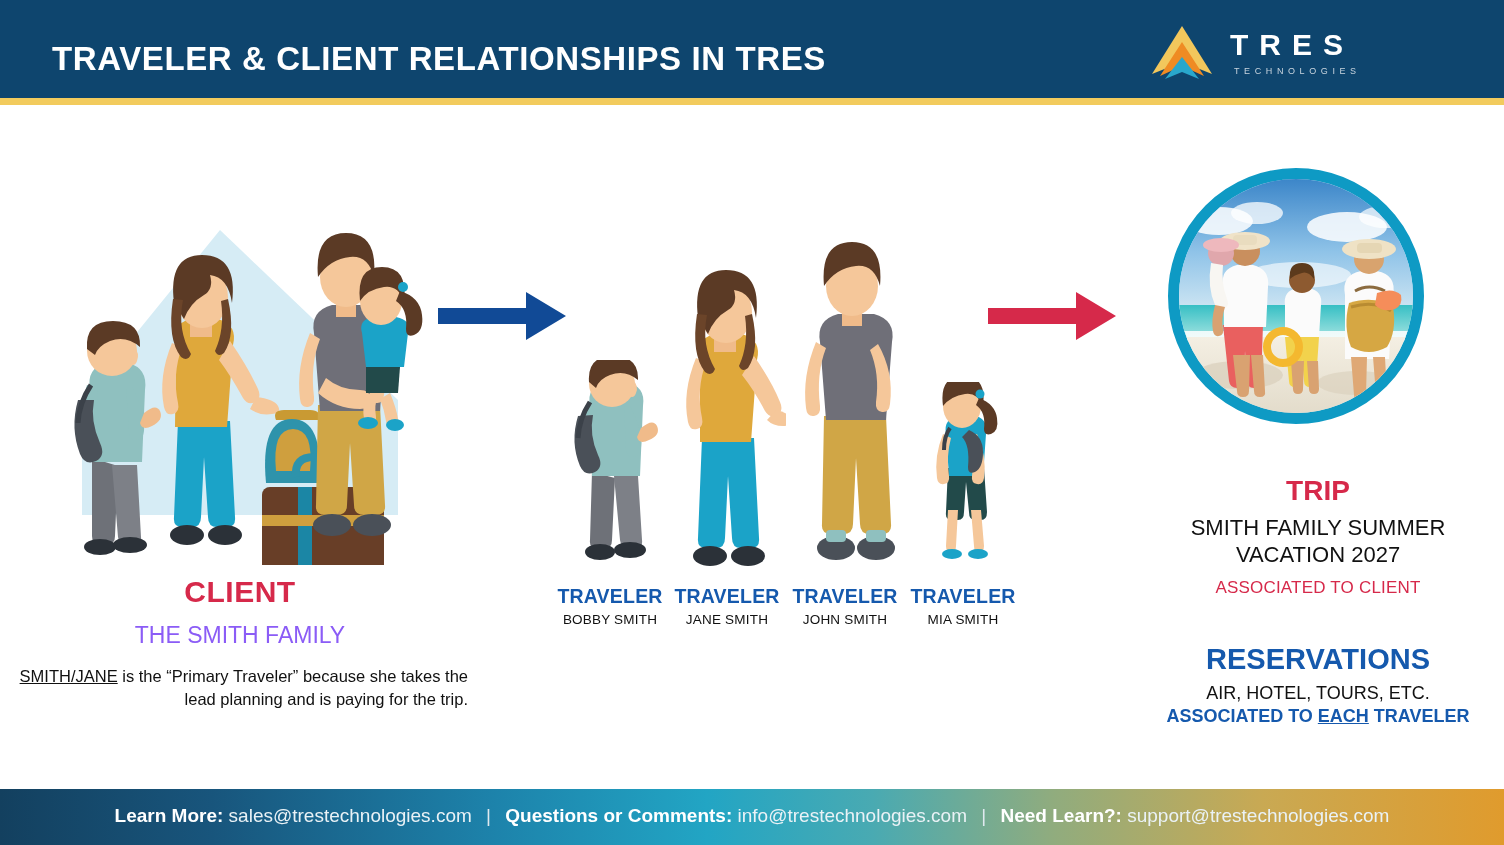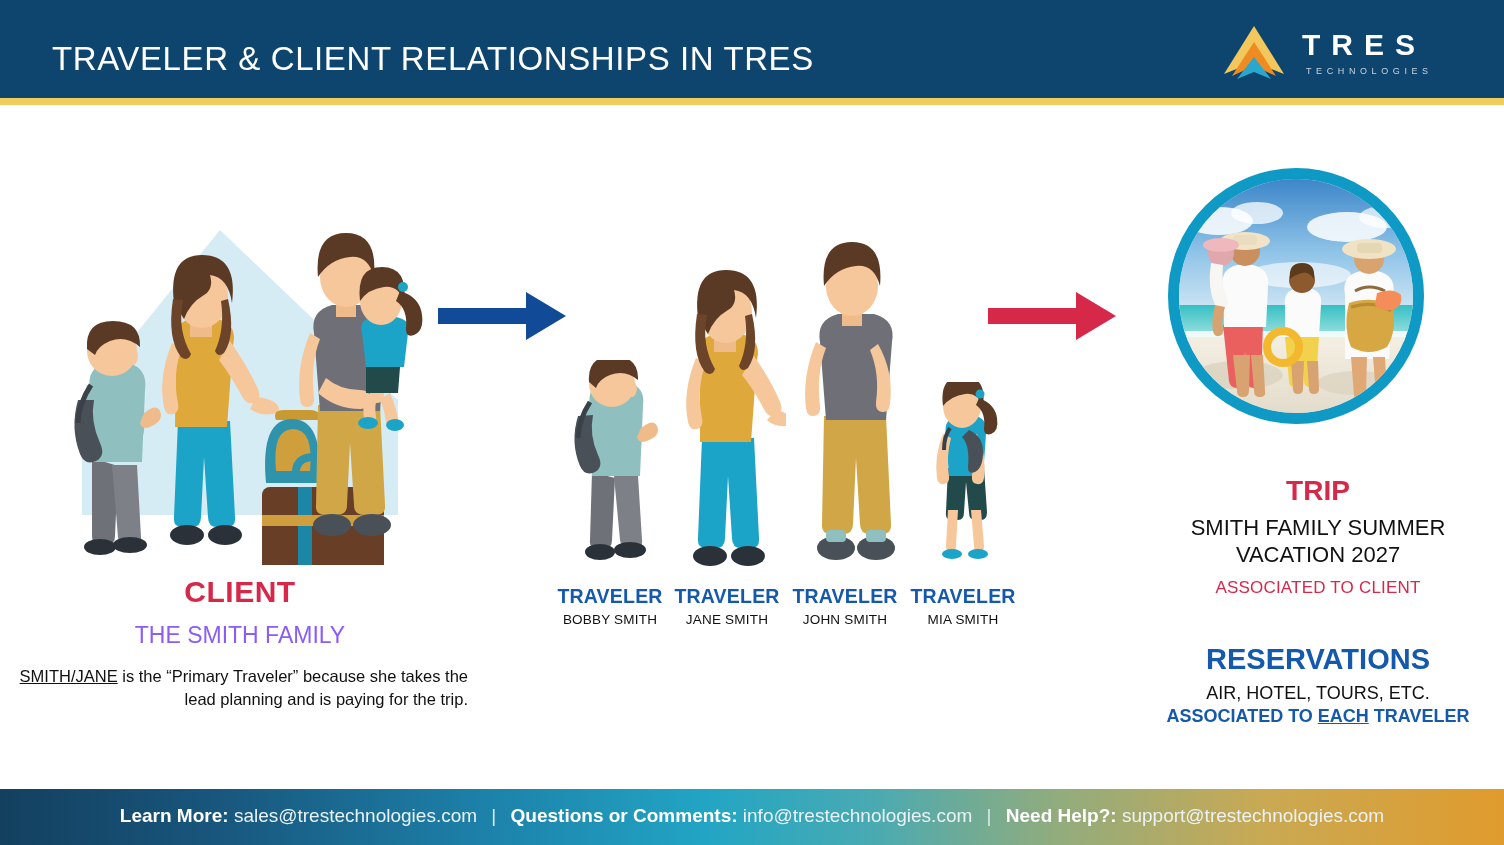--- a/index.html
+++ b/index.html
@@ -16,25 +16,25 @@
   .header{
     position:absolute;left:0;top:0;width:1504px;height:98px;
     background:#0e456e;
   }
   .header-rule{
     position:absolute;left:0;top:98px;width:1504px;height:7px;
     background:#f2cb5d;
   }
   .header-title{
     position:absolute;left:52px;top:40px;
-    font-size:33px;font-weight:normal;color:#ffffff;
+    font-size:33px;font-weight:bold;color:#ffffff;
     letter-spacing:.6px;white-space:nowrap;
   }
   
-  .logo{position:absolute;left:1218px;top:24px;width:232px;height:58px;}
+  .logo{position:absolute;left:1146px;top:24px;width:232px;height:58px;}
   .logo-mark{position:absolute;left:0;top:0;width:72px;height:58px;}
   .logo-text{
     position:absolute;left:84px;top:4px;
     font-size:30px;font-weight:bold;color:#fff;letter-spacing:11px;
   }
   .logo-sub{
     position:absolute;left:88px;top:42px;
     font-size:9px;color:#c8d4de;letter-spacing:4.6px;
   }
 
@@ -393,17 +393,17 @@
   </div>
 
   <div class="footer"></div>
   <div class="footer-text">
     <b>Learn More:</b>
     <span>sales@trestechnologies.com</span>
     <span class="footer-sep">|</span>
     <b>Questions or Comments:</b>
     <span>info@trestechnologies.com</span>
     <span class="footer-sep">|</span>
-    <b>Need Help?:</b>
+    <b>Need Learn?:</b>
     <span>support@trestechnologies.com</span>
   </div>
 
 </div>
 
 </body></html>

